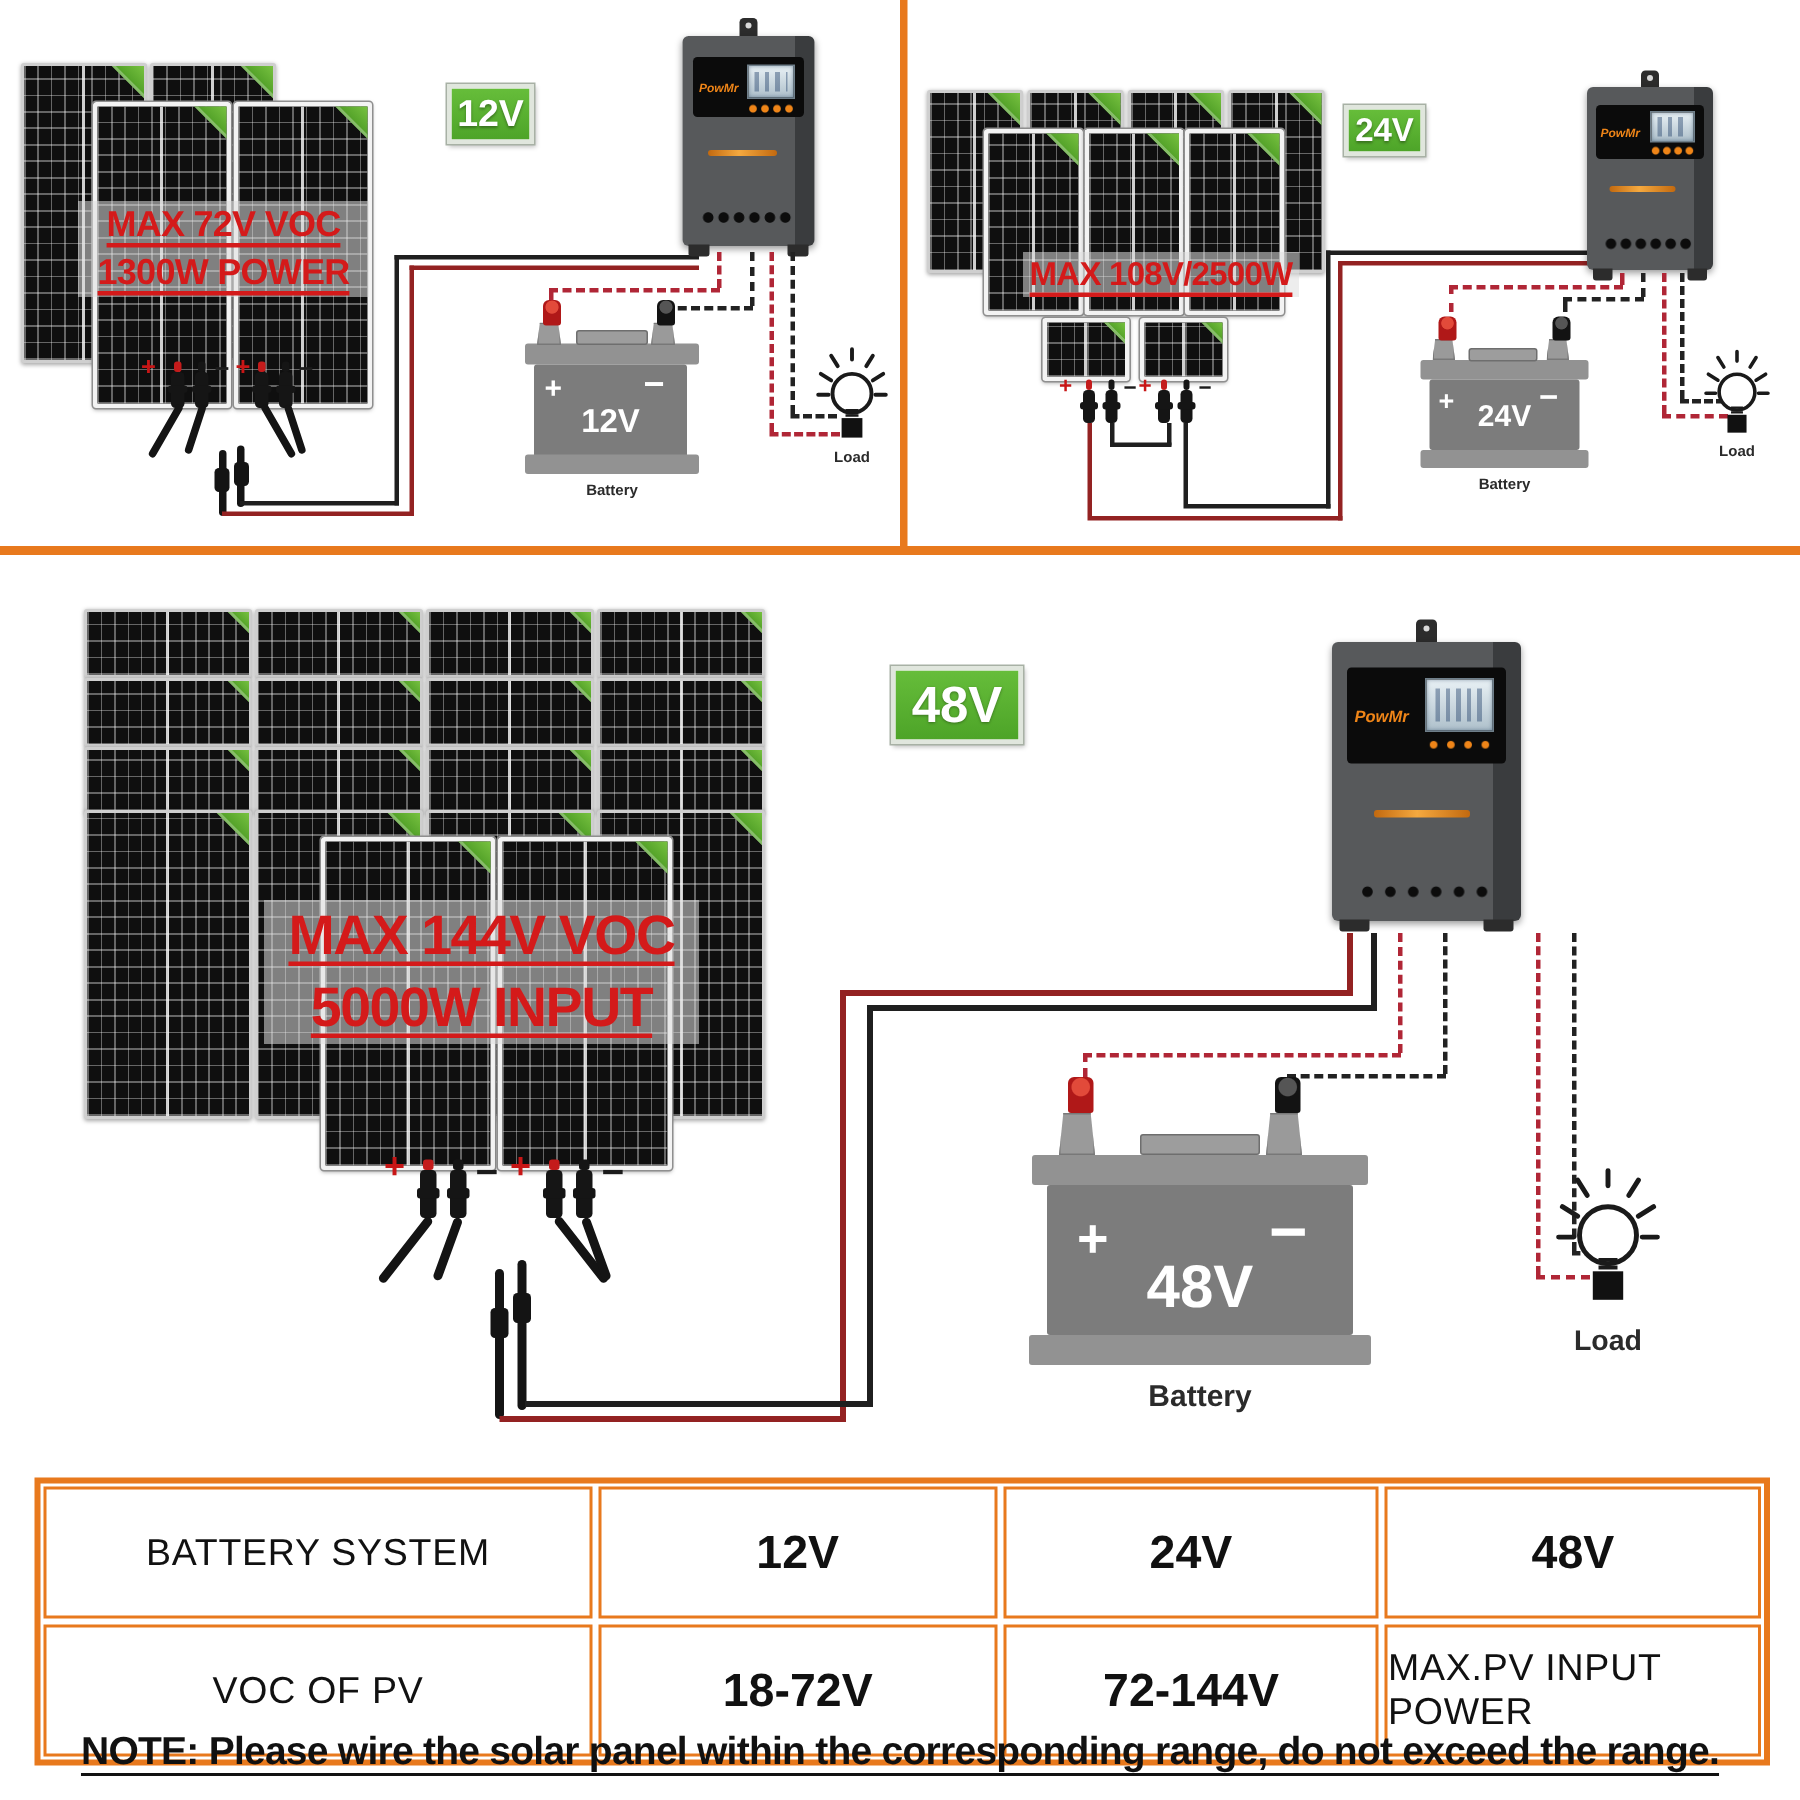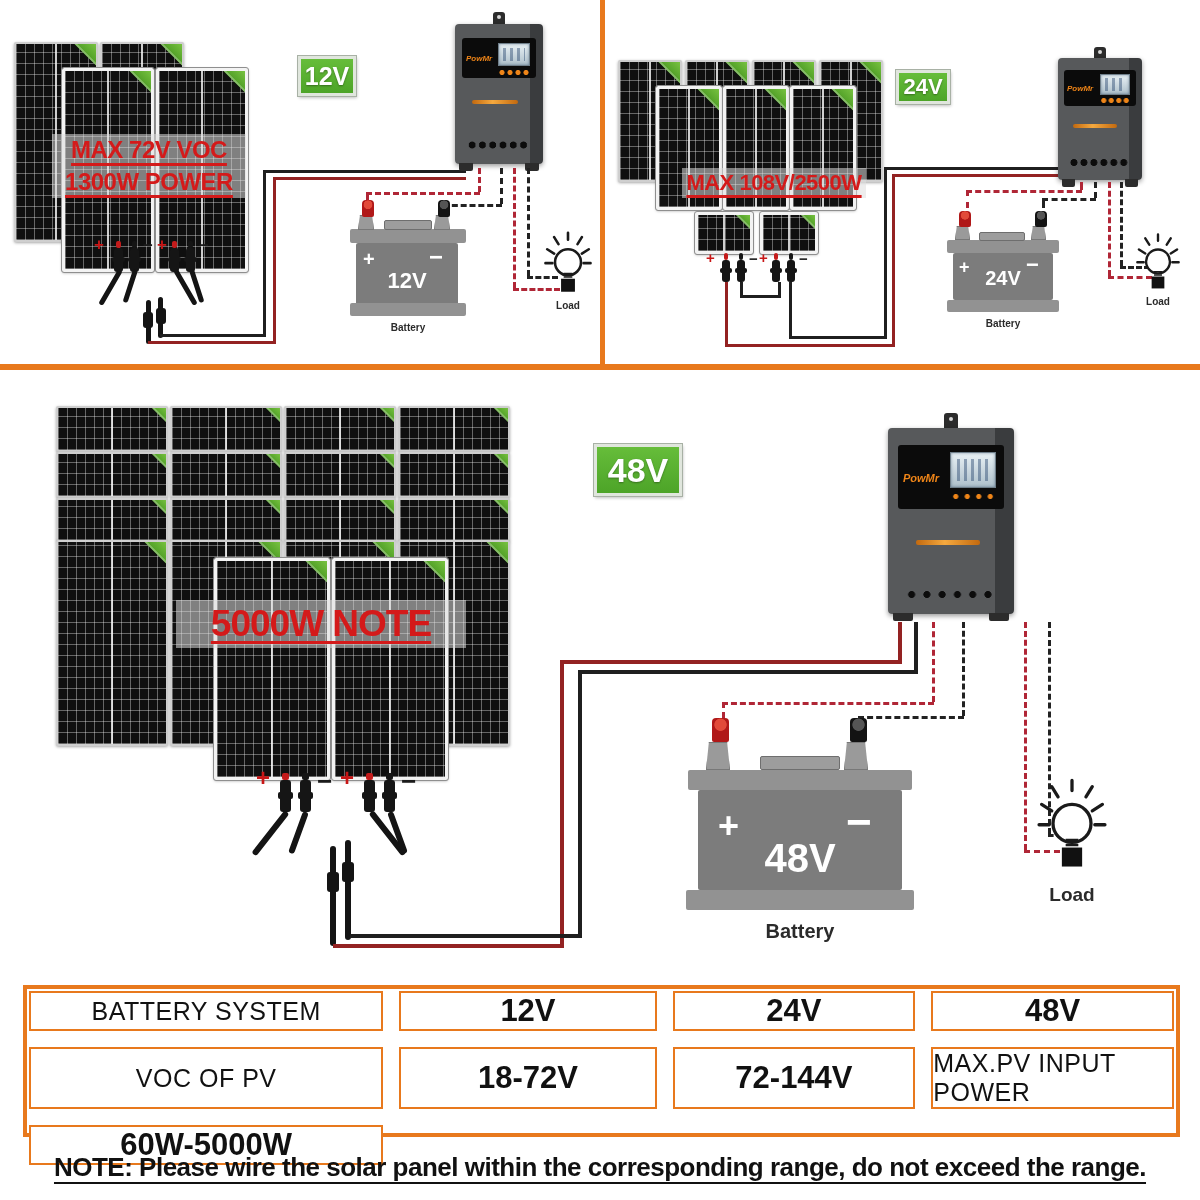--- a/index.html
+++ b/index.html
@@ -77,22 +77,22 @@
   .ctrl .ft{position:absolute;bottom:-7px;height:8px;background:#2c2c2c;border-radius:0 0 2px 2px}
 
   
   .pm{position:absolute;font-weight:bold;line-height:1}
   .pm.p{color:#c81616}
   .pm.m{color:#1a1a1a}
 
   .bulb{position:absolute}
 
   
-  .spec-table{position:absolute;left:23px;top:985px;width:1157px;height:152px;
-    display:grid;grid-template-columns:1.46fr 1.06fr 1fr 1fr;grid-auto-rows:1fr;gap:16px;
+  .spec-table{position:absolute;left:23px;top:985px;width:1157px;height:192px;
+    display:grid;grid-template-columns:1.46fr 1.06fr 1fr 1fr;grid-auto-rows:1fr;gap:4px;
     background:#fff;border:4px solid #e8791d;padding:2px}
   .spec-table .cell{border:2px solid #e8791d;background:#fff;display:flex;align-items:center;justify-content:center;color:#111}
   .spec-table .lab{font-size:25px;font-weight:400;letter-spacing:.5px}
   .spec-table .val{font-size:31px;font-weight:bold}
 
   .note{position:absolute;left:0;top:1152px;width:1200px;text-align:center;color:#111;
     font-size:26px;font-weight:bold;letter-spacing:-.5px;text-decoration:underline;
     text-decoration-thickness:2px;text-underline-offset:6px}
 </style>
 </head>
@@ -392,21 +392,22 @@
     <div class="sp front" style="left:214px;top:558px;width:116px;height:222px">
         <i></i>
         <b></b>
       </div>
     <div class="sp front" style="left:332px;top:558px;width:116px;height:222px">
         <i></i>
         <b></b>
       </div>
 
     <div class="banner" style="left:176px;top:600px;width:290px;font-size:37px;line-height:48px;letter-spacing:-1px">
-      <div>5000W NOTE</div>
+      <div>MAX 144V VOC</div>
+      <div>5000W INPUT</div>
     </div>
 
     <div class="badge" style="left:594px;top:444px;width:88px;height:52px;font-size:34px">48V</div>
 
     <span class="pm p" style="left:256px;top:766px;font-size:24px">+</span>
     <div class="mc4 pos" style="left:280px;top:780px;width:11px;height:32px"></div>
     <div class="mc4" style="left:300px;top:780px;width:11px;height:32px"></div>
     <span class="pm m" style="left:317px;top:768px;font-size:26px">−</span>
     <span class="pm p" style="left:340px;top:766px;font-size:24px">+</span>
     <div class="mc4 pos" style="left:364px;top:780px;width:11px;height:32px"></div>
@@ -483,18 +484,17 @@
 
   <div class="spec-table">
     <div class="cell lab">BATTERY SYSTEM</div>
     <div class="cell val">12V</div>
     <div class="cell val">24V</div>
     <div class="cell val">48V</div>
     <div class="cell lab">VOC OF PV</div>
     <div class="cell val">18-72V</div>
     <div class="cell val">72-144V</div>
     <div class="cell lab">MAX.PV INPUT POWER</div>
-    <div class="cell val">60W-5000W</div>
   </div>
 
   <div class="note">NOTE: Please wire the solar panel within the corresponding range, do not exceed the range.</div>
 
 </div>
 
 </body></html>

